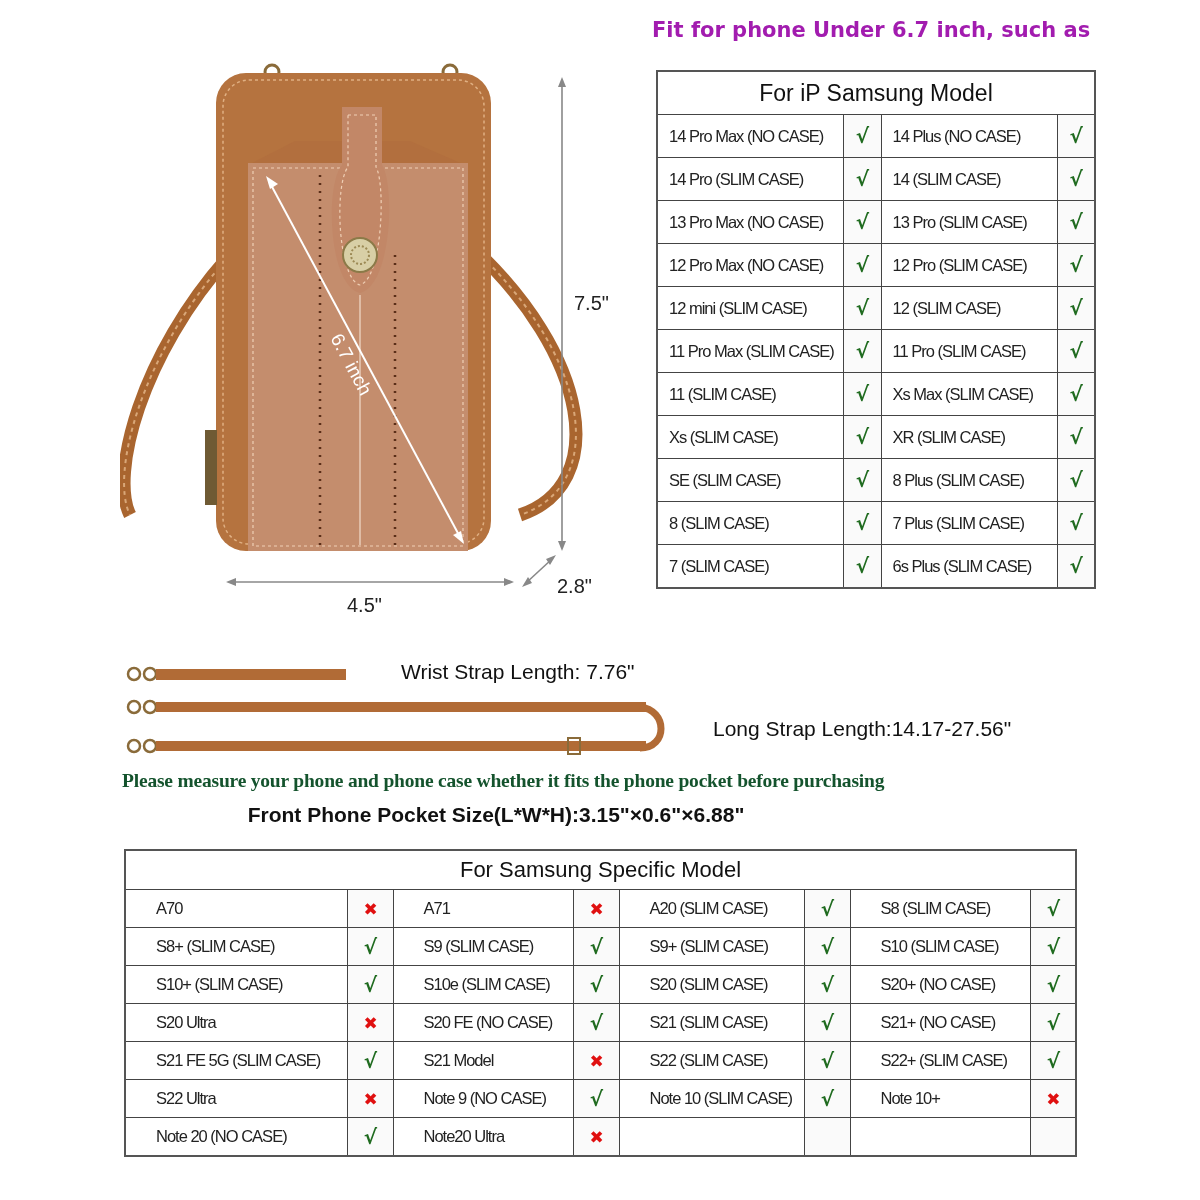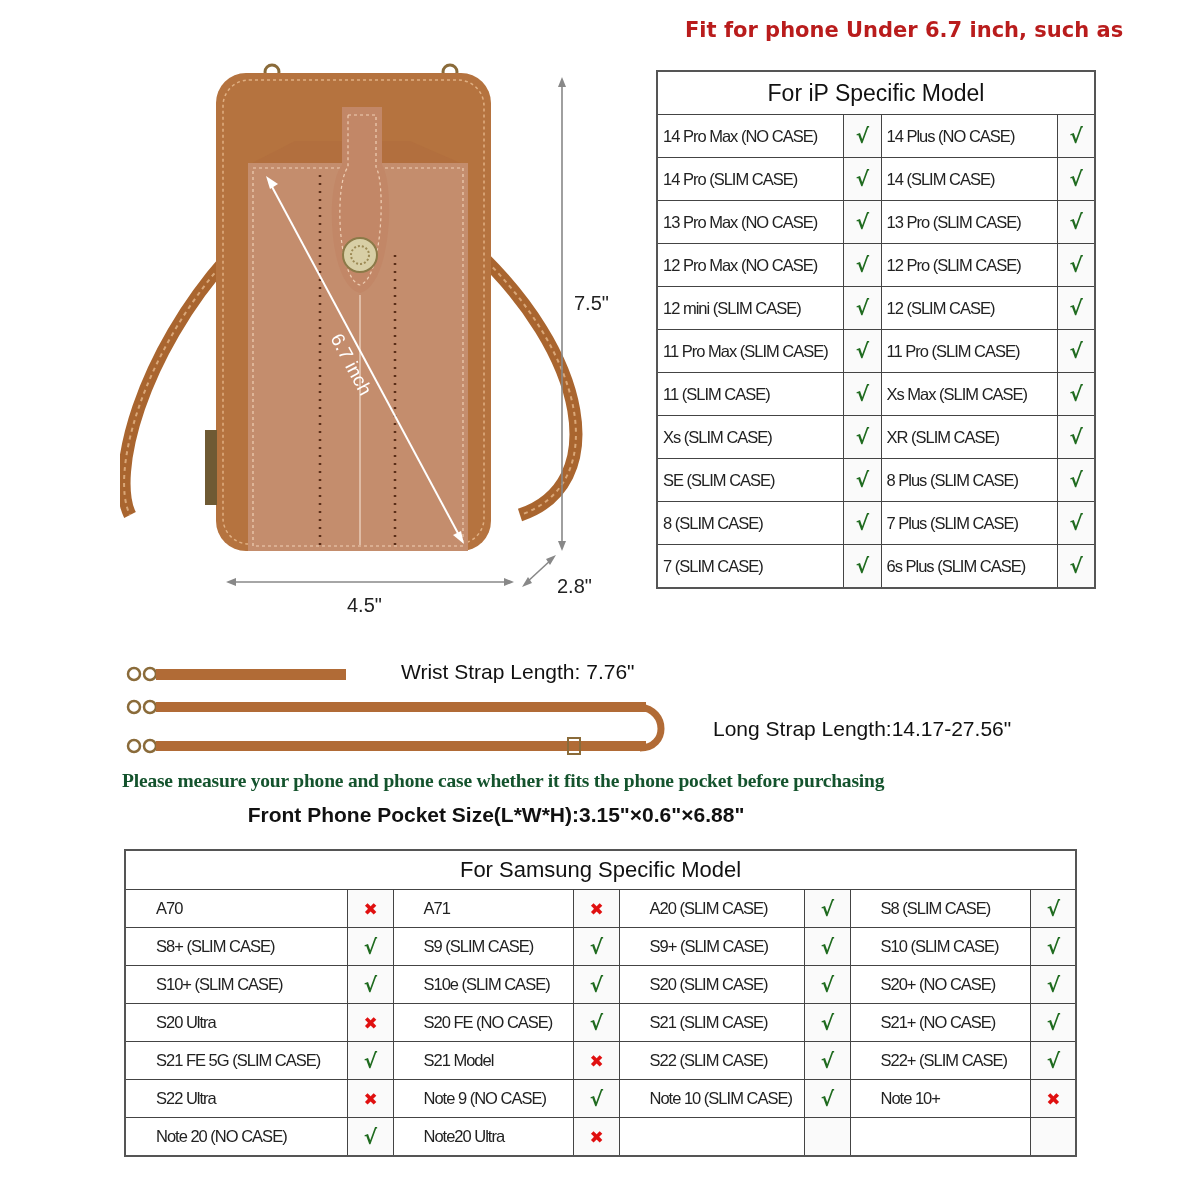--- a/index.html
+++ b/index.html
@@ -1,26 +1,26 @@
 <!DOCTYPE html>
 <html><head>
 <meta charset="utf-8">
 <style>
   html, body { margin:0; padding:0; background:#ffffff; }
   body { width:1200px; height:1200px; position:relative; overflow:hidden; font-family:"Liberation Sans", sans-serif; color:#1a1a1a; }
   .abs { position:absolute; }
 
   
-  .fit-title { left:652px; top:18px; font-size:21px; font-weight:bold; color:#b91c1c; white-space:nowrap; font-family:"DejaVu Sans", sans-serif; letter-spacing:0px;margin-left:33px; }
+  .fit-title { left:652px; top:18px; font-size:21px; font-weight:bold; color:#a21caf; white-space:nowrap; font-family:"DejaVu Sans", sans-serif; letter-spacing:0px; }
 
   
   .ip-table { left:656px; top:70px; width:440px; border:2px solid #555; border-collapse:collapse; }
   table { border-collapse:collapse; table-layout:fixed; }
   .ip-table td, .ss-table td { border:1.5px solid #444; padding:0; height:42px; font-size:16.5px; letter-spacing:-1px; color:#222; white-space:nowrap; overflow:hidden; }
-  .ip-table td.name { padding-left:5px; }
+  .ip-table td.name { padding-left:11px; }
   .ip-table td.mark, .ss-table td.mark { text-align:center; background:#fafafa; border-left:1.5px solid #bbb; }
   .ip-table th, .ss-table th { font-weight:normal; font-size:23px; height:40px; border:1.5px solid #444; color:#111; }
   .ss-table th { font-size:22px; height:36px;margin-top:39px; }
   .ss-table td { height:37px; font-size:16.5px; }
   .ss-table td.name { padding-left:30px; }
   .ss-table { left:124px; top:849px; width:953px; border:2px solid #555; }
   .check { color:#1f6b1f; font-weight:bold; font-size:20px; font-family:"DejaVu Sans", sans-serif; }
   .cross { color:#e01010; font-weight:bold; font-size:17px; font-family:"DejaVu Sans", sans-serif; }
 
   
@@ -88,21 +88,21 @@
 
 <table class="abs ip-table">
   <colgroup>
       <col style="width:186px">
       <col style="width:38px">
       <col style="width:176px">
       <col style="width:38px">
     </colgroup>
   <thead>
     <tr>
-        <th colspan="4">For iP Specific Model</th>
+        <th colspan="4">For iP Samsung Model</th>
       </tr>
   </thead>
   <tbody id="ip-body">
       <tr>
         <td class="name">14 Pro Max (NO CASE)</td>
         <td class="mark"><span class="check">√</span></td>
         <td class="name">14 Plus (NO CASE)</td>
         <td class="mark"><span class="check">√</span></td>
       </tr>
       <tr>

